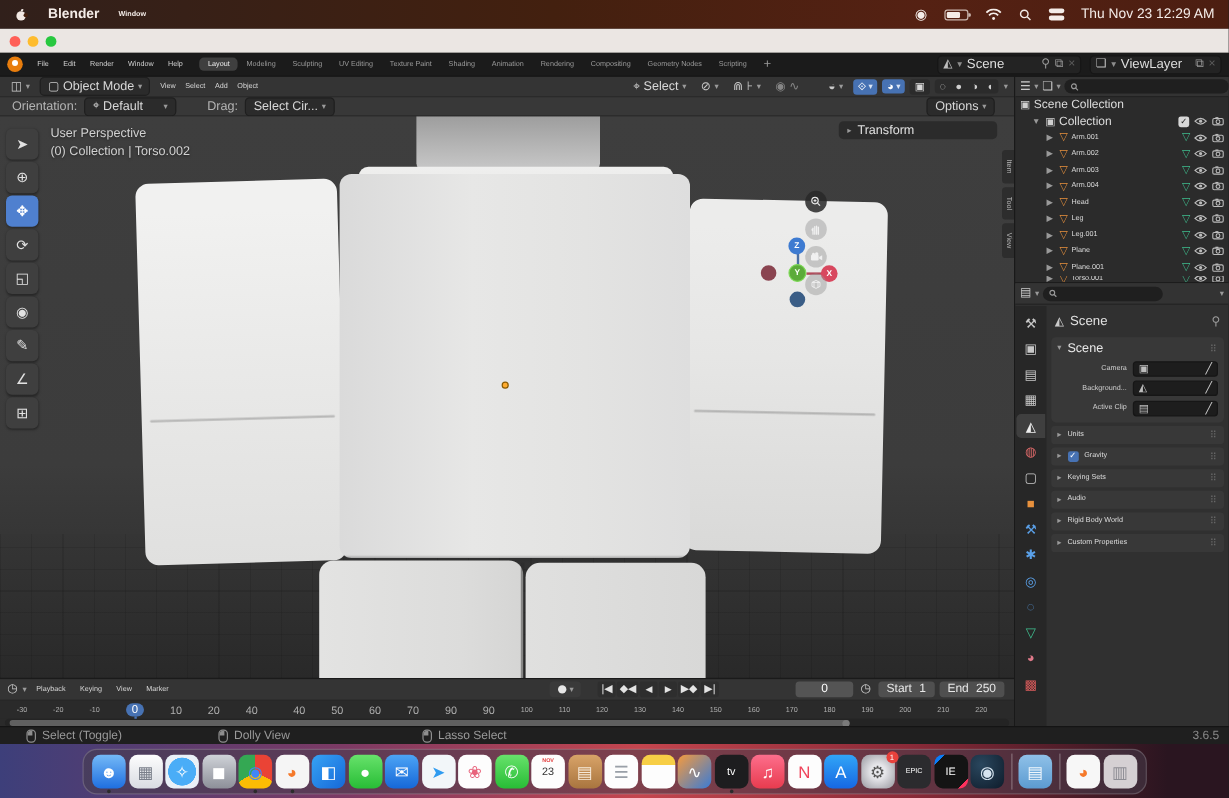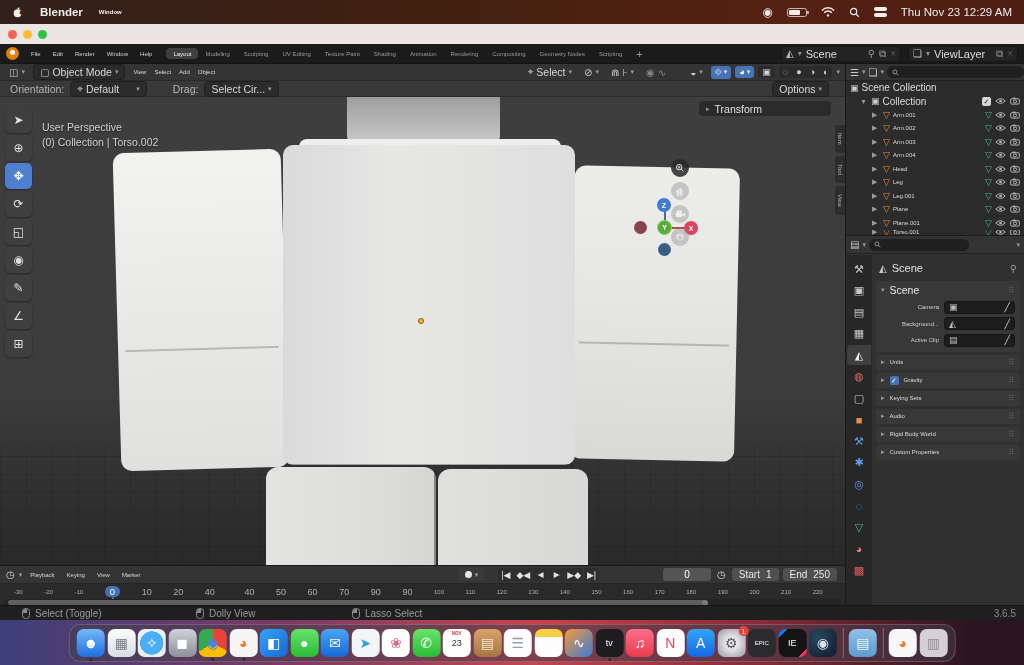--- a/index.html
+++ b/index.html
@@ -87,21 +87,21 @@
             background:linear-gradient(180deg,#ececeb 0 8%,#e6e6e5 45%,#d9d9d8); }
   .seam   { position:absolute; left:4%; width:92%; height:2px; background:rgba(60,60,60,.28); border-radius:2px; filter:blur(.4px); }
   .leg-l  { left:266px; top:370px; width:170px; height:110px; border-radius:12px;
             background:linear-gradient(90deg,#e3e3e2,#dcdcdb 70%,#d5d5d4); }
   .leg-r  { left:438px; top:372px; width:150px; height:108px; border-radius:12px;
             background:linear-gradient(90deg,#e0e0df,#d8d8d7); }
   .leg-gap{ position:absolute; left:434px; top:372px; width:3px; height:96px; background:rgba(40,40,40,.45); filter:blur(.6px); }
   .hip-line{ position:absolute; left:286px; top:367px; width:286px; height:3px; background:rgba(40,40,40,.35); filter:blur(.7px); }
   .origin-dot { position:absolute; left:418px; top:221px; width:6px; height:6px; border-radius:50%;
     background:#ffab2e; border:1px solid #8a5a00; }
-  .vp-text { position:absolute; left:42px; top:7px; color:#d2d2d2; font-size:10.5px; line-height:15px; text-shadow:0 1px 2px rgba(0,0,0,.5);margin-top:16px; }
+  .vp-text { position:absolute; left:42px; top:7px; color:#d2d2d2; font-size:10.5px; line-height:15px; text-shadow:0 1px 2px rgba(0,0,0,.5); }
 
   
   .toolcol { position:absolute; left:5px; top:10px; display:flex; flex-direction:column; gap:2px; }
   .toolbtn { width:27px; height:26px; background:#3f3f3f; border-radius:5px; display:flex;
     align-items:center; justify-content:center; color:#e2e2e2; font-size:12px; box-shadow:0 1px 2px rgba(0,0,0,.35); }
   .toolbtn.active { background:#4f80cf; color:#fff; }
 
   
   .gizmo { position:absolute; left:626px; top:96px; width:80px; height:70px; }
   .gz { position:absolute; border-radius:50%; display:flex; align-items:center; justify-content:center;
@@ -916,21 +916,21 @@
         <span class="bar"></span>
         <span class="knob"></span>
       </div>
   </div>
 
   <div class="statusbar">
     <span class="sb-item" style="left:22px">
         <span class="mouse"></span>
         <span>Select (Toggle)</span>
       </span>
-    <span class="sb-item" style="left:196px">
+    <span class="sb-item" style="left:182px">
         <span class="mouse"></span>
         <span>Dolly View</span>
       </span>
     <span class="sb-item" style="left:352px">
         <span class="mouse"></span>
         <span>Lasso Select</span>
       </span>
     <span class="sb-version">3.6.5</span>
   </div>
 

